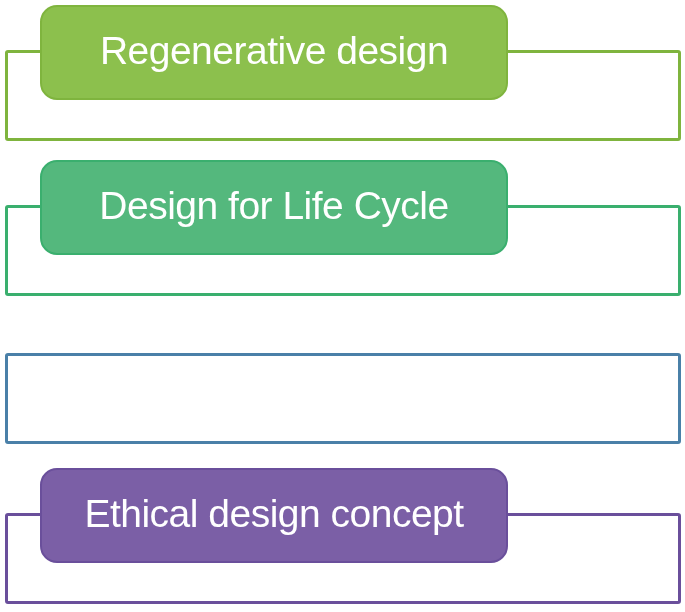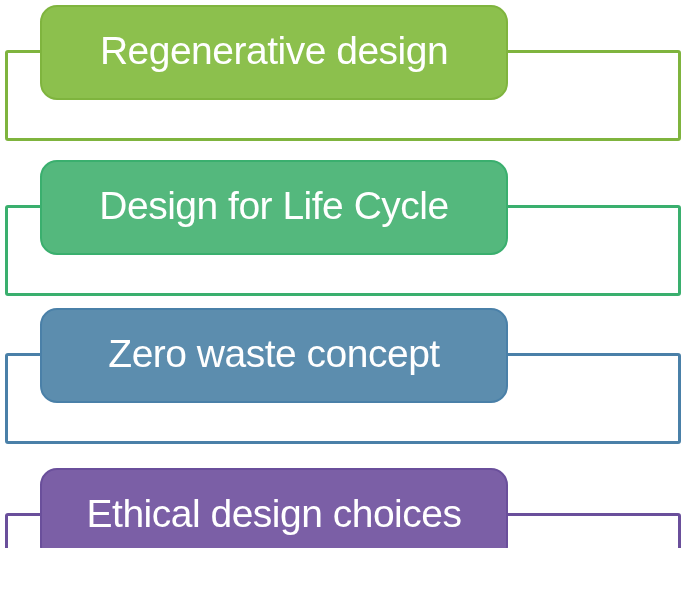--- a/index.html
+++ b/index.html
@@ -4,21 +4,21 @@
 <style>
   html, body {
     margin: 0;
     padding: 0;
     background: #ffffff;
     font-family: "Liberation Sans", sans-serif;
   }
   .canvas {
     position: relative;
     width: 685px;
-    height: 548px;
+    height: 612px;
     background: #ffffff;
     overflow: hidden;
   }
   .flow-row {
     position: absolute;
     left: 0;
     width: 685px;
     height: 141px;
   }
   .bracket {
@@ -75,25 +75,22 @@
 
   <div class="flow-row row-1" style="--fill: #54b87d; --accent: #3aaf6e;">
     <div class="bracket"></div>
     <div class="pill">
       <span class="pill-label">Design for Life Cycle</span>
     </div>
   </div>
 
   <div class="flow-row row-2" style="--fill: #5c8dae; --accent: #4a80a8;">
     <div class="bracket"></div>
-    <div class="pill">
-      <span class="pill-label">Zero waste concept</span>
-    </div>
   </div>
 
   <div class="flow-row row-3" style="--fill: #7b5fa6; --accent: #6a4f9b;">
     <div class="bracket"></div>
     <div class="pill">
-      <span class="pill-label">Ethical design choices</span>
+      <span class="pill-label">Ethical design concept</span>
     </div>
   </div>
 
 </div>
 
 </body></html>

